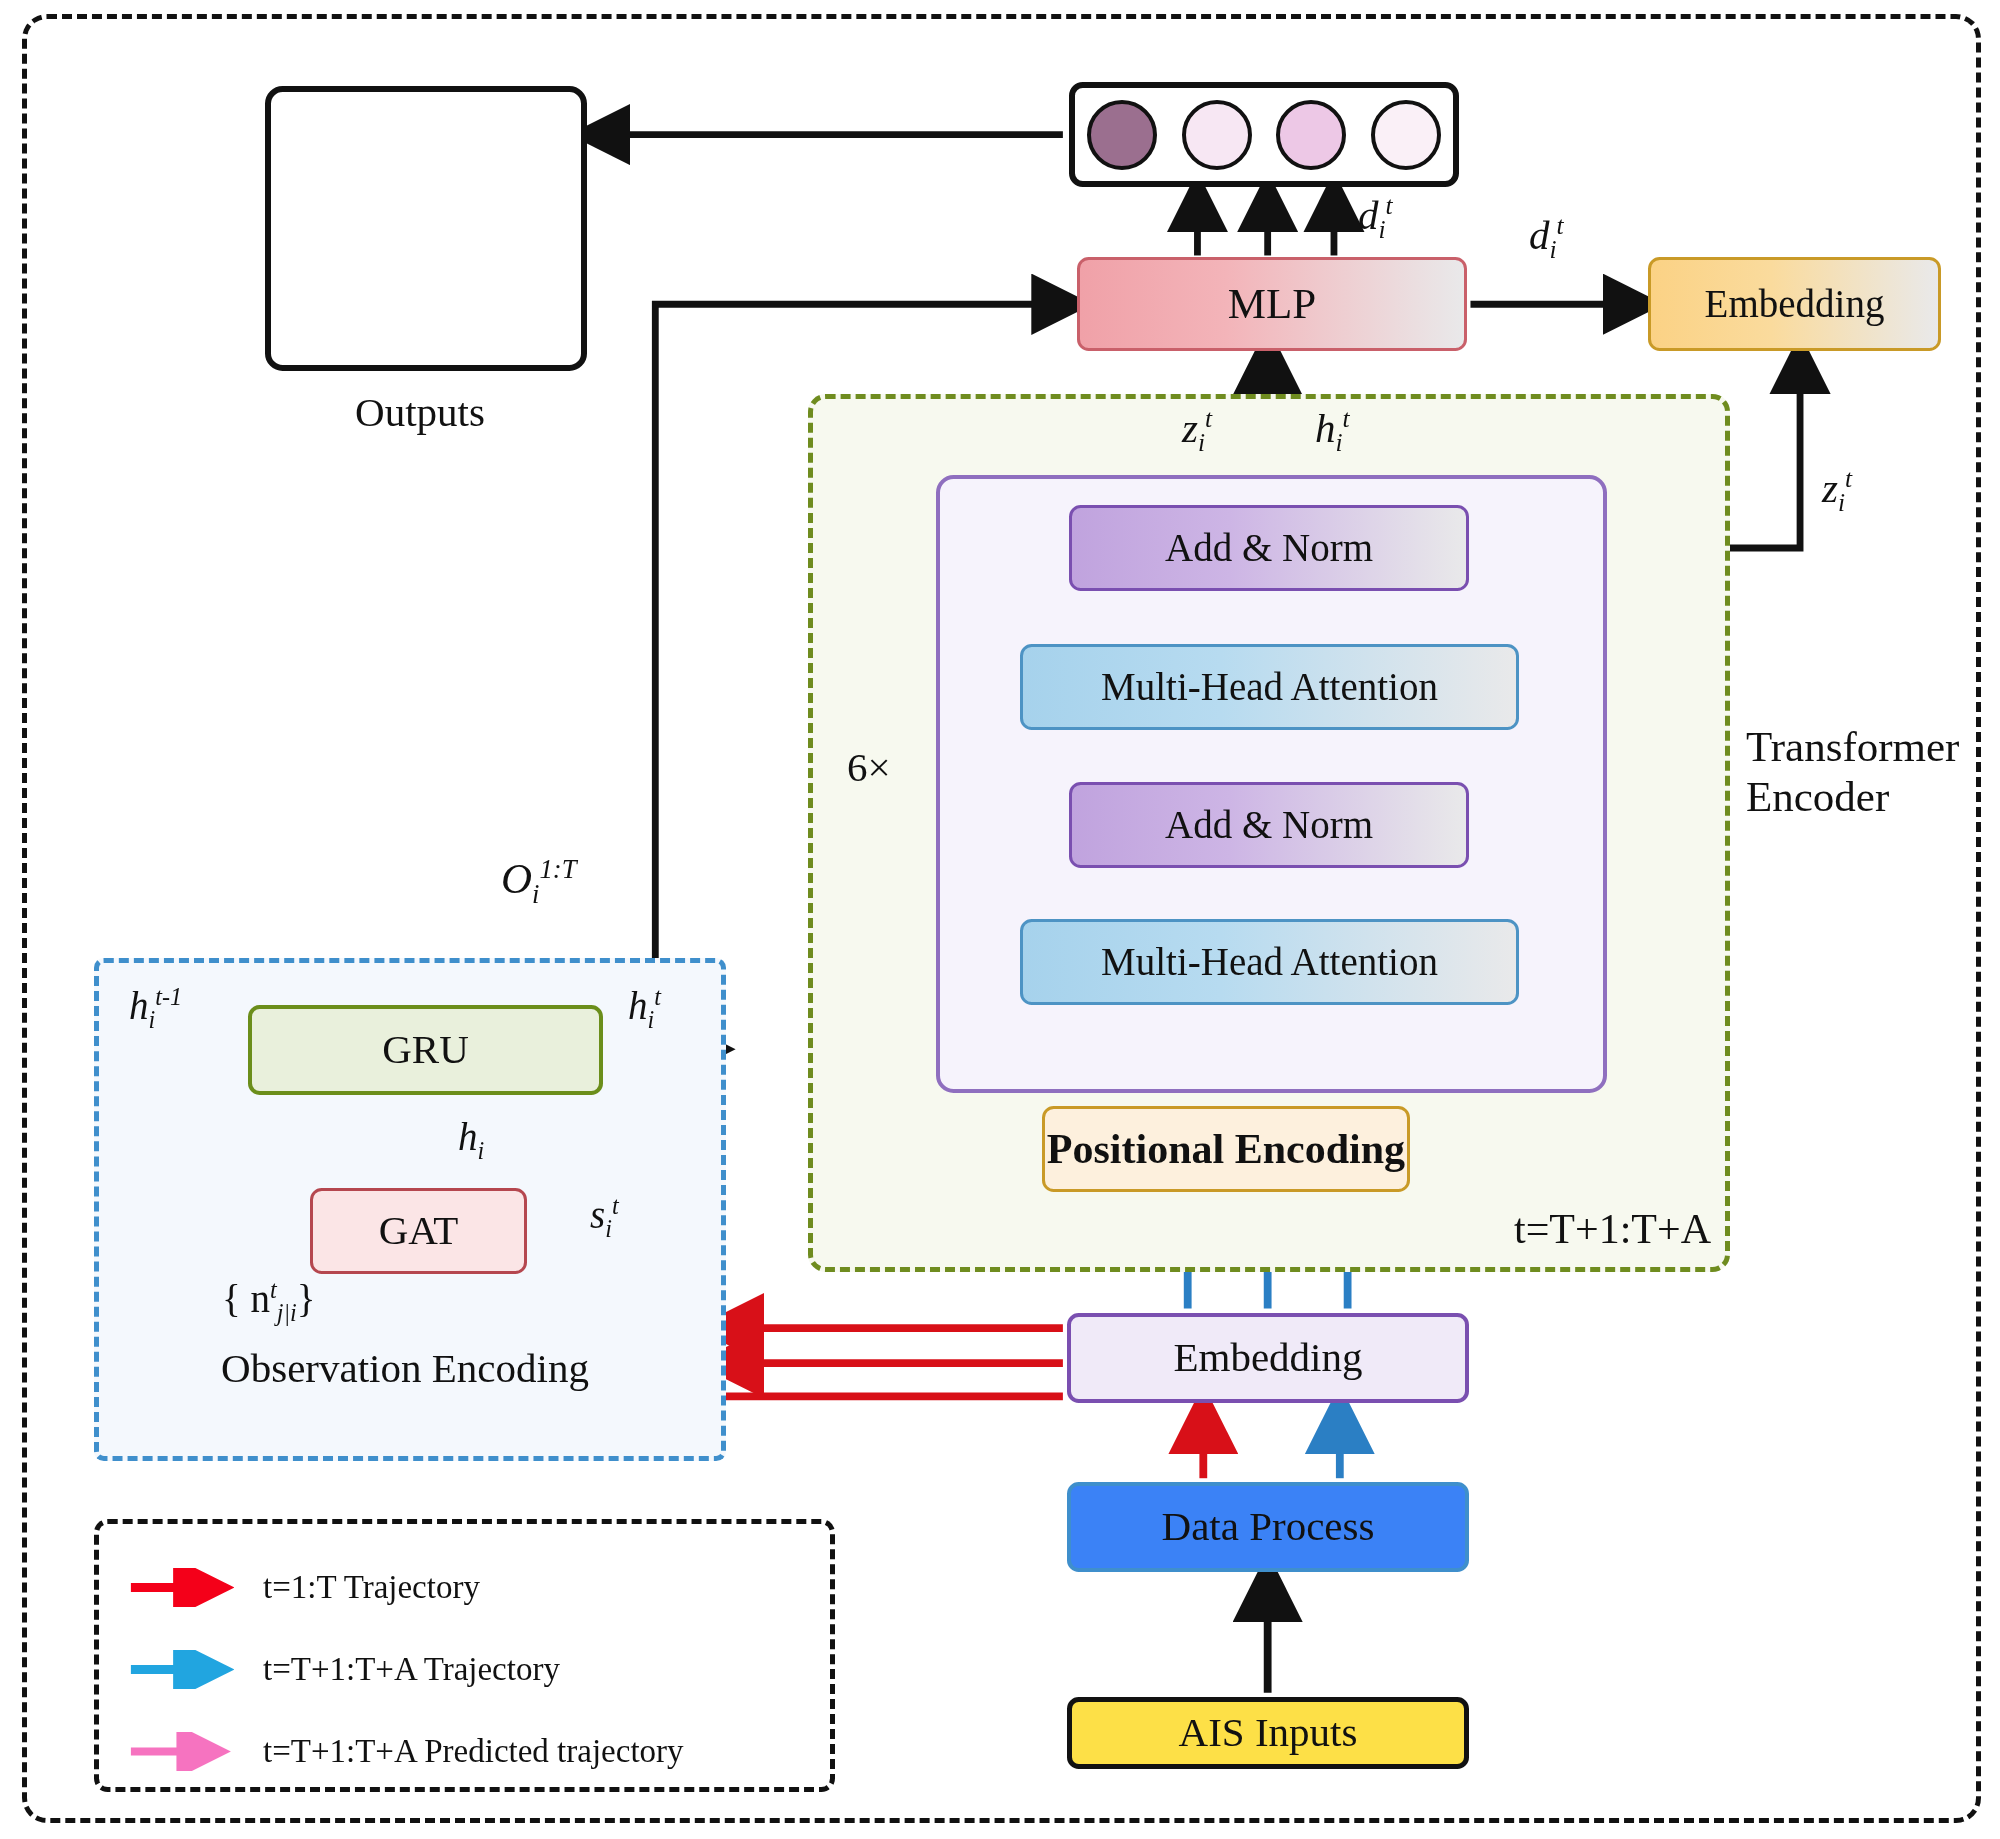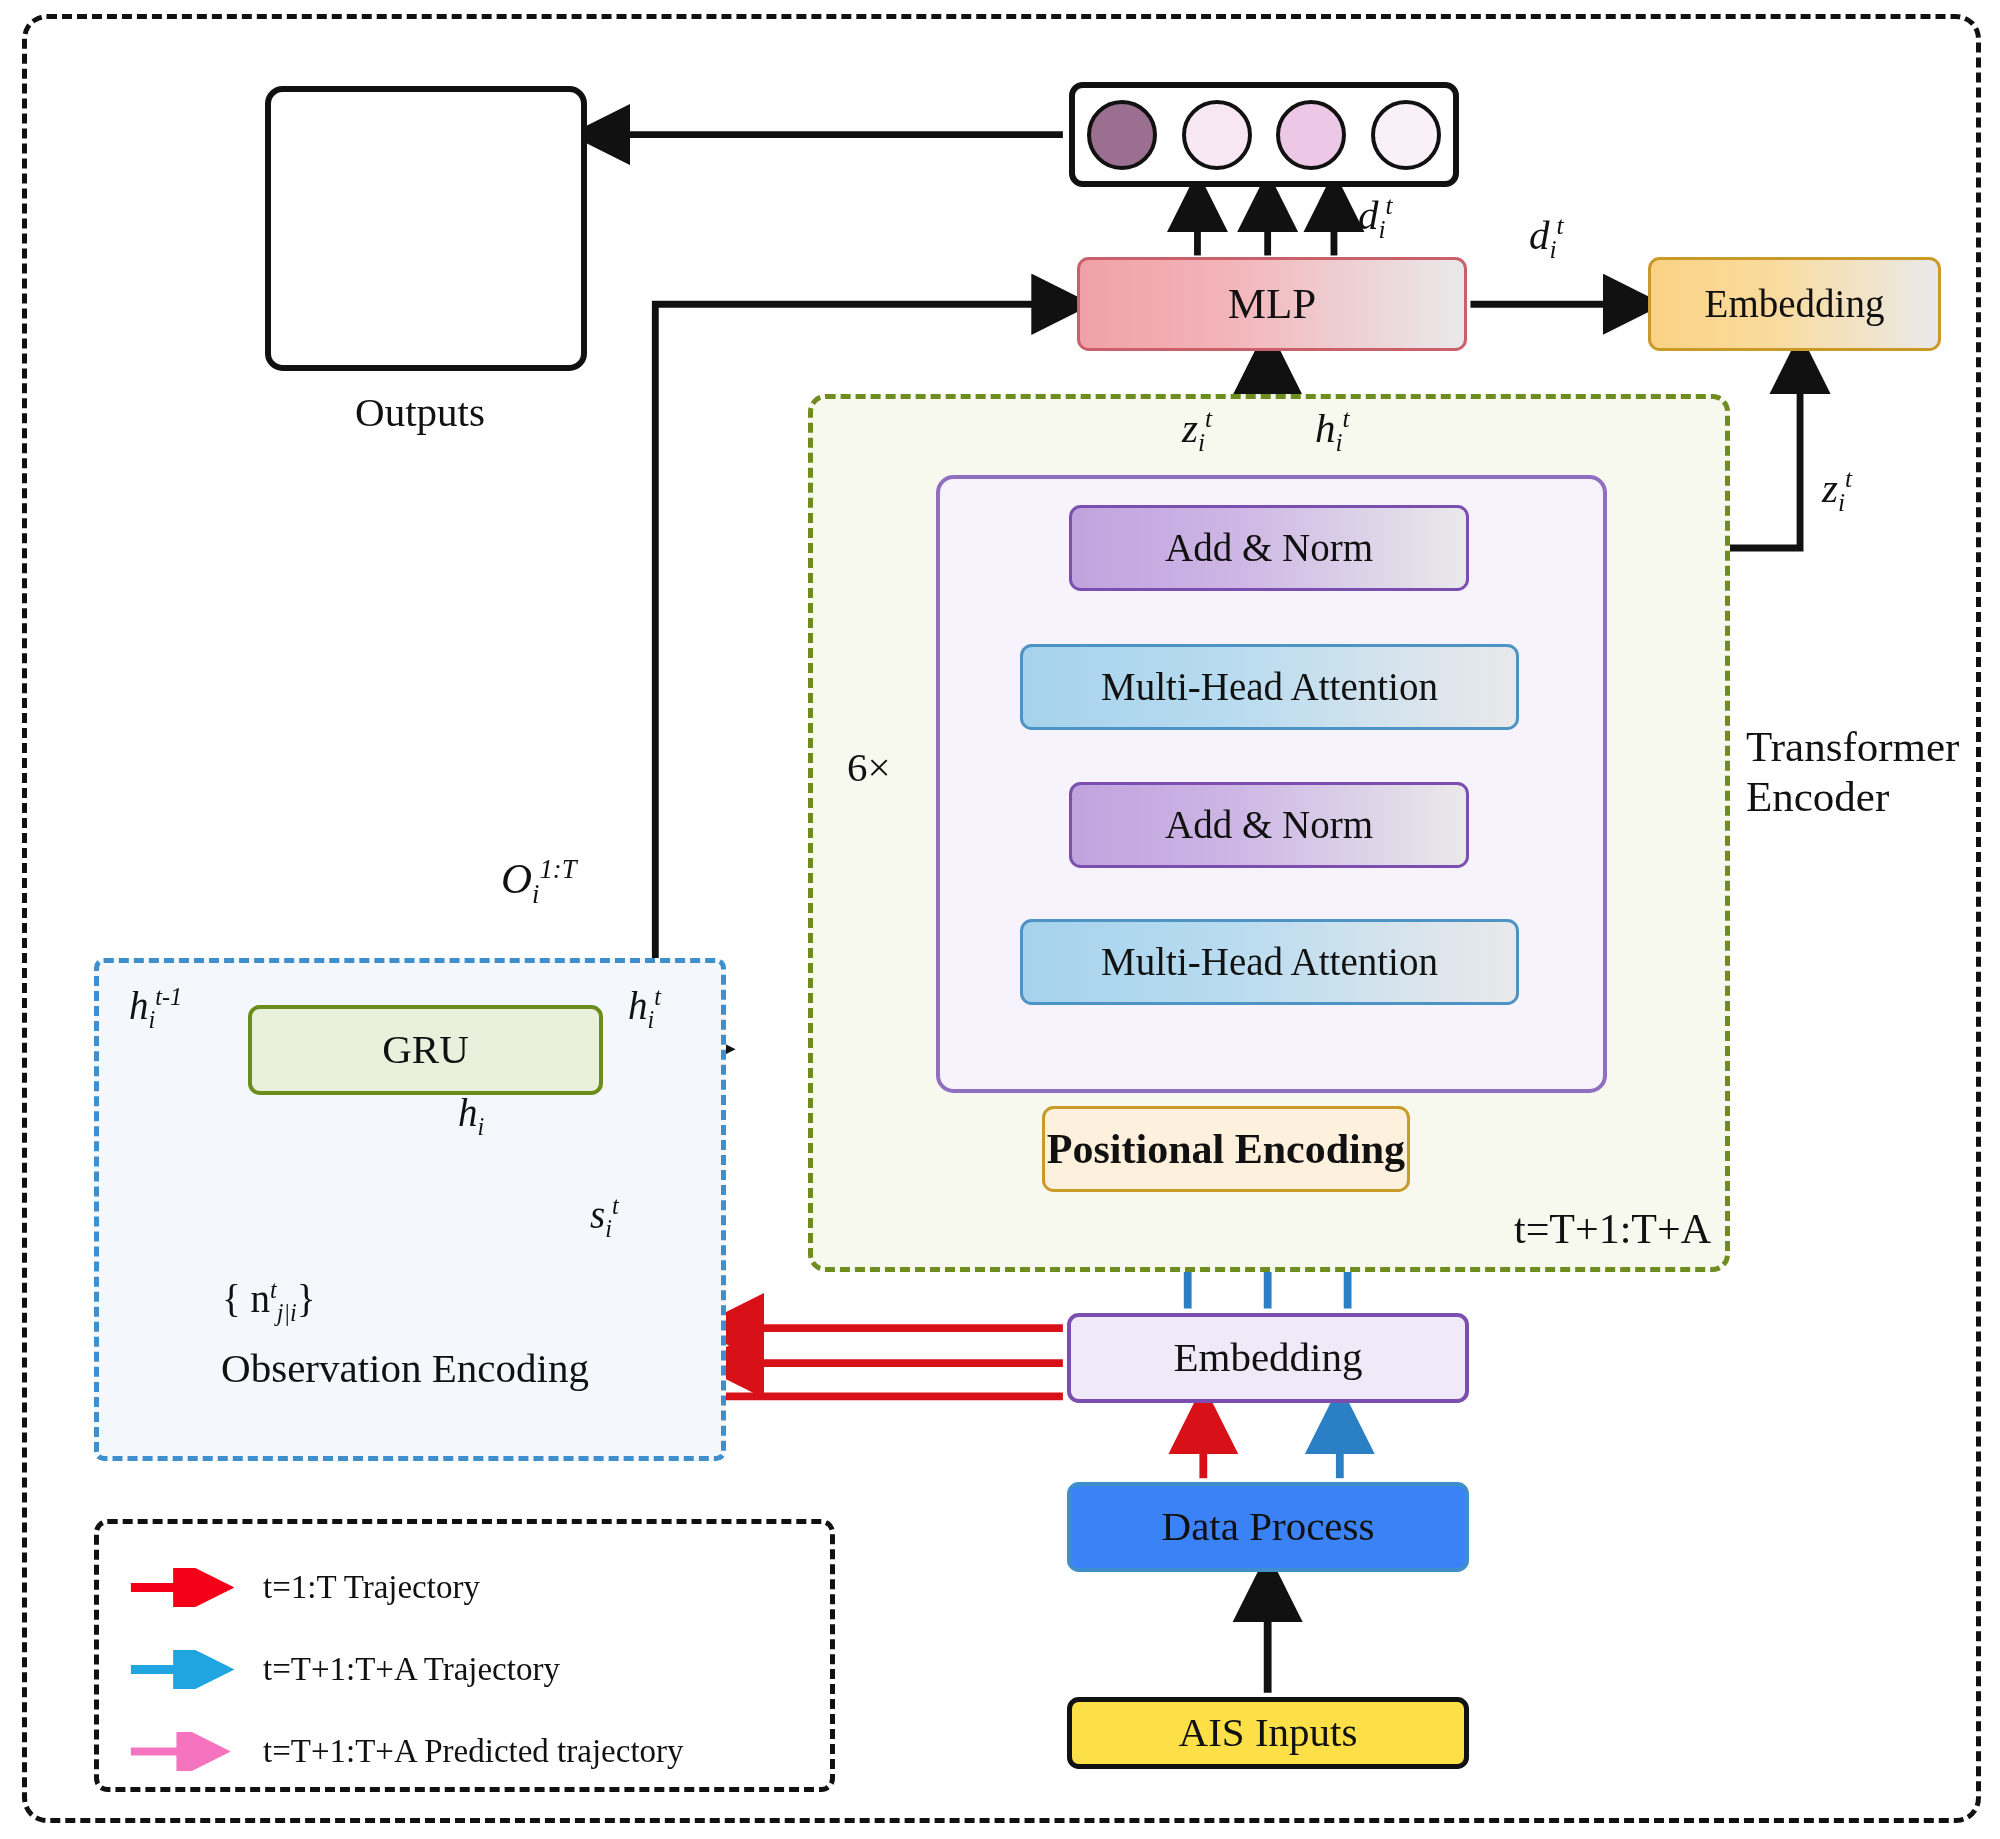--- a/index.html
+++ b/index.html
@@ -276,20 +276,23 @@
     <span>Positional Encoding</span>
   </div>
   <div class="abs" id="timespan-label">t=T+1:T+A</div>
 
   <div class="abs" id="obs-region"></div>
   <div class="abs" id="obs-caption">Observation  Encoding</div>
 
   <div class="node" id="gru-box">
     <span>GRU</span>
   </div>
+  <div class="node" id="gat-box">
+    <span>GAT</span>
+  </div>
 
   <div class="node" id="embedding-bottom-box">
     <span>Embedding</span>
   </div>
   <div class="node" id="dataprocess-box">
     <span>Data Process</span>
   </div>
   <div class="node" id="ais-box">
     <span>AIS Inputs</span>
   </div>
@@ -311,21 +314,21 @@
   </div>
   <div class="mlabel" style="left:501px;top:854px;font-size:43px;">
     <span>O</span><sub>i</sub><sup class="upr">1:T</sup>
   </div>
   <div class="mlabel" style="left:129px;top:983px;font-size:39px;">
     <span>h</span><sub>i</sub><sup>t-1</sup>
   </div>
   <div class="mlabel" style="left:628px;top:983px;font-size:39px;">
     <span>h</span><sub>i</sub><sup>t</sup>
   </div>
-  <div class="mlabel" style="left:458px;top:1090px;font-size:39px;font-family:Liberation Serif, serif;">
+  <div class="mlabel" style="left:458px;top:1114px;font-size:39px;font-family:Liberation Serif, serif;">
     <span>h</span><sub>i</sub>
   </div>
   <div class="mlabel" style="left:590px;top:1192px;font-size:39px;">
     <span>s</span><sub>i</sub><sup>t</sup>
   </div>
   <div class="mlabel" style="left:222px;top:1276px;font-size:39px;">
     <span class="upr">{ n</span><sup>t</sup><sub>j|i</sub><span class="upr">}</span>
   </div>
 
   <div class="abs" id="legend-box"></div>

